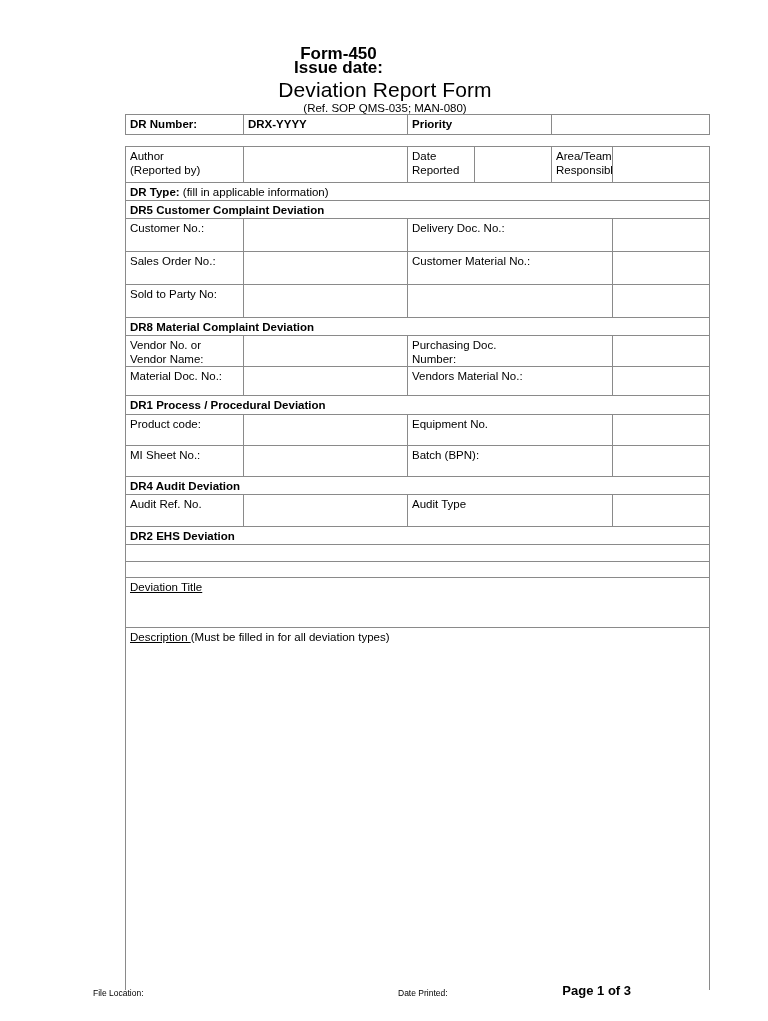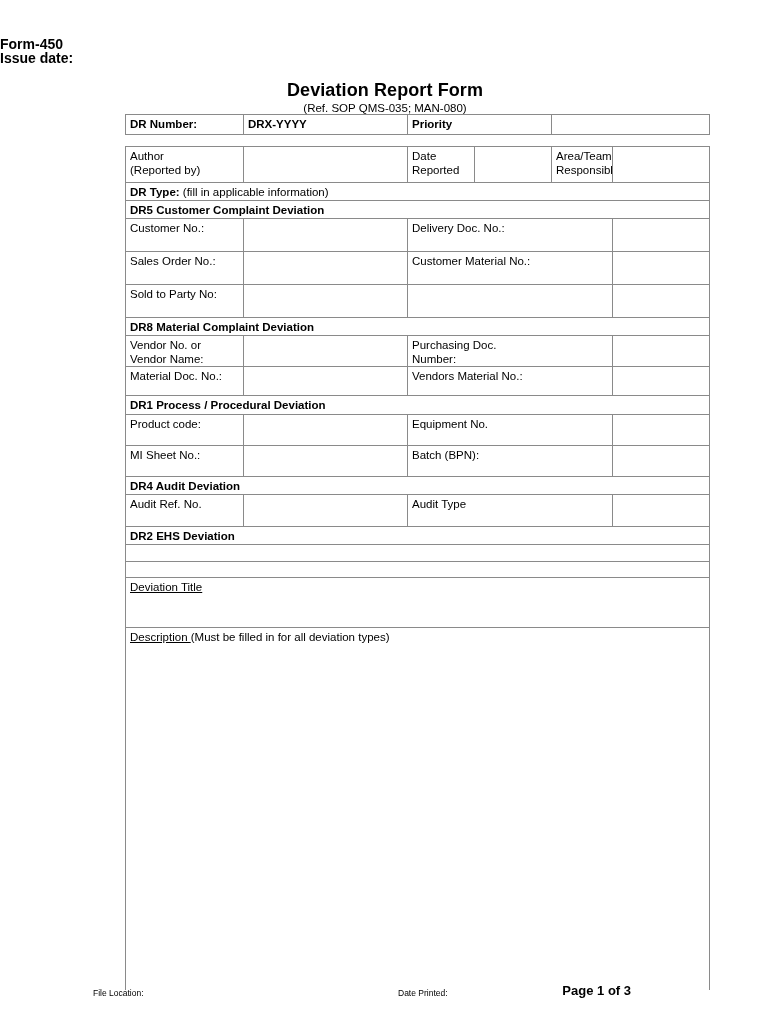--- a/index.html
+++ b/index.html
@@ -21,39 +21,39 @@
     left: 0; top: 0;
     width: 768px;
     height: 1021px;
     overflow: hidden;
   }
 
   
   .doc-header {
     position: absolute;
     left: 0;
-    top: 38px;
+    top: 47px;
     width: 677px;
-    text-align: left;
-    font-size: 14px;
+    text-align: center;
+    font-size: 17px;
     font-weight: bold;
     line-height: 13.5px;
   }
   .doc-header div { display: block; }
 
   .title-block {
     position: absolute;
     left: 93px;
     top: 80px;
     width: 584px;
     text-align: center;
   }
   .doc-title {
-    font-size: 18px;
-    font-weight: bold;
+    font-size: 21px;
+    font-weight: normal;
     line-height: 20px;
     letter-spacing: 0.1px;
   }
   .doc-subtitle {
     font-size: 11.5px;
     line-height: 14px;
     margin-top: 1px;
     text-align: center;
   }
 

